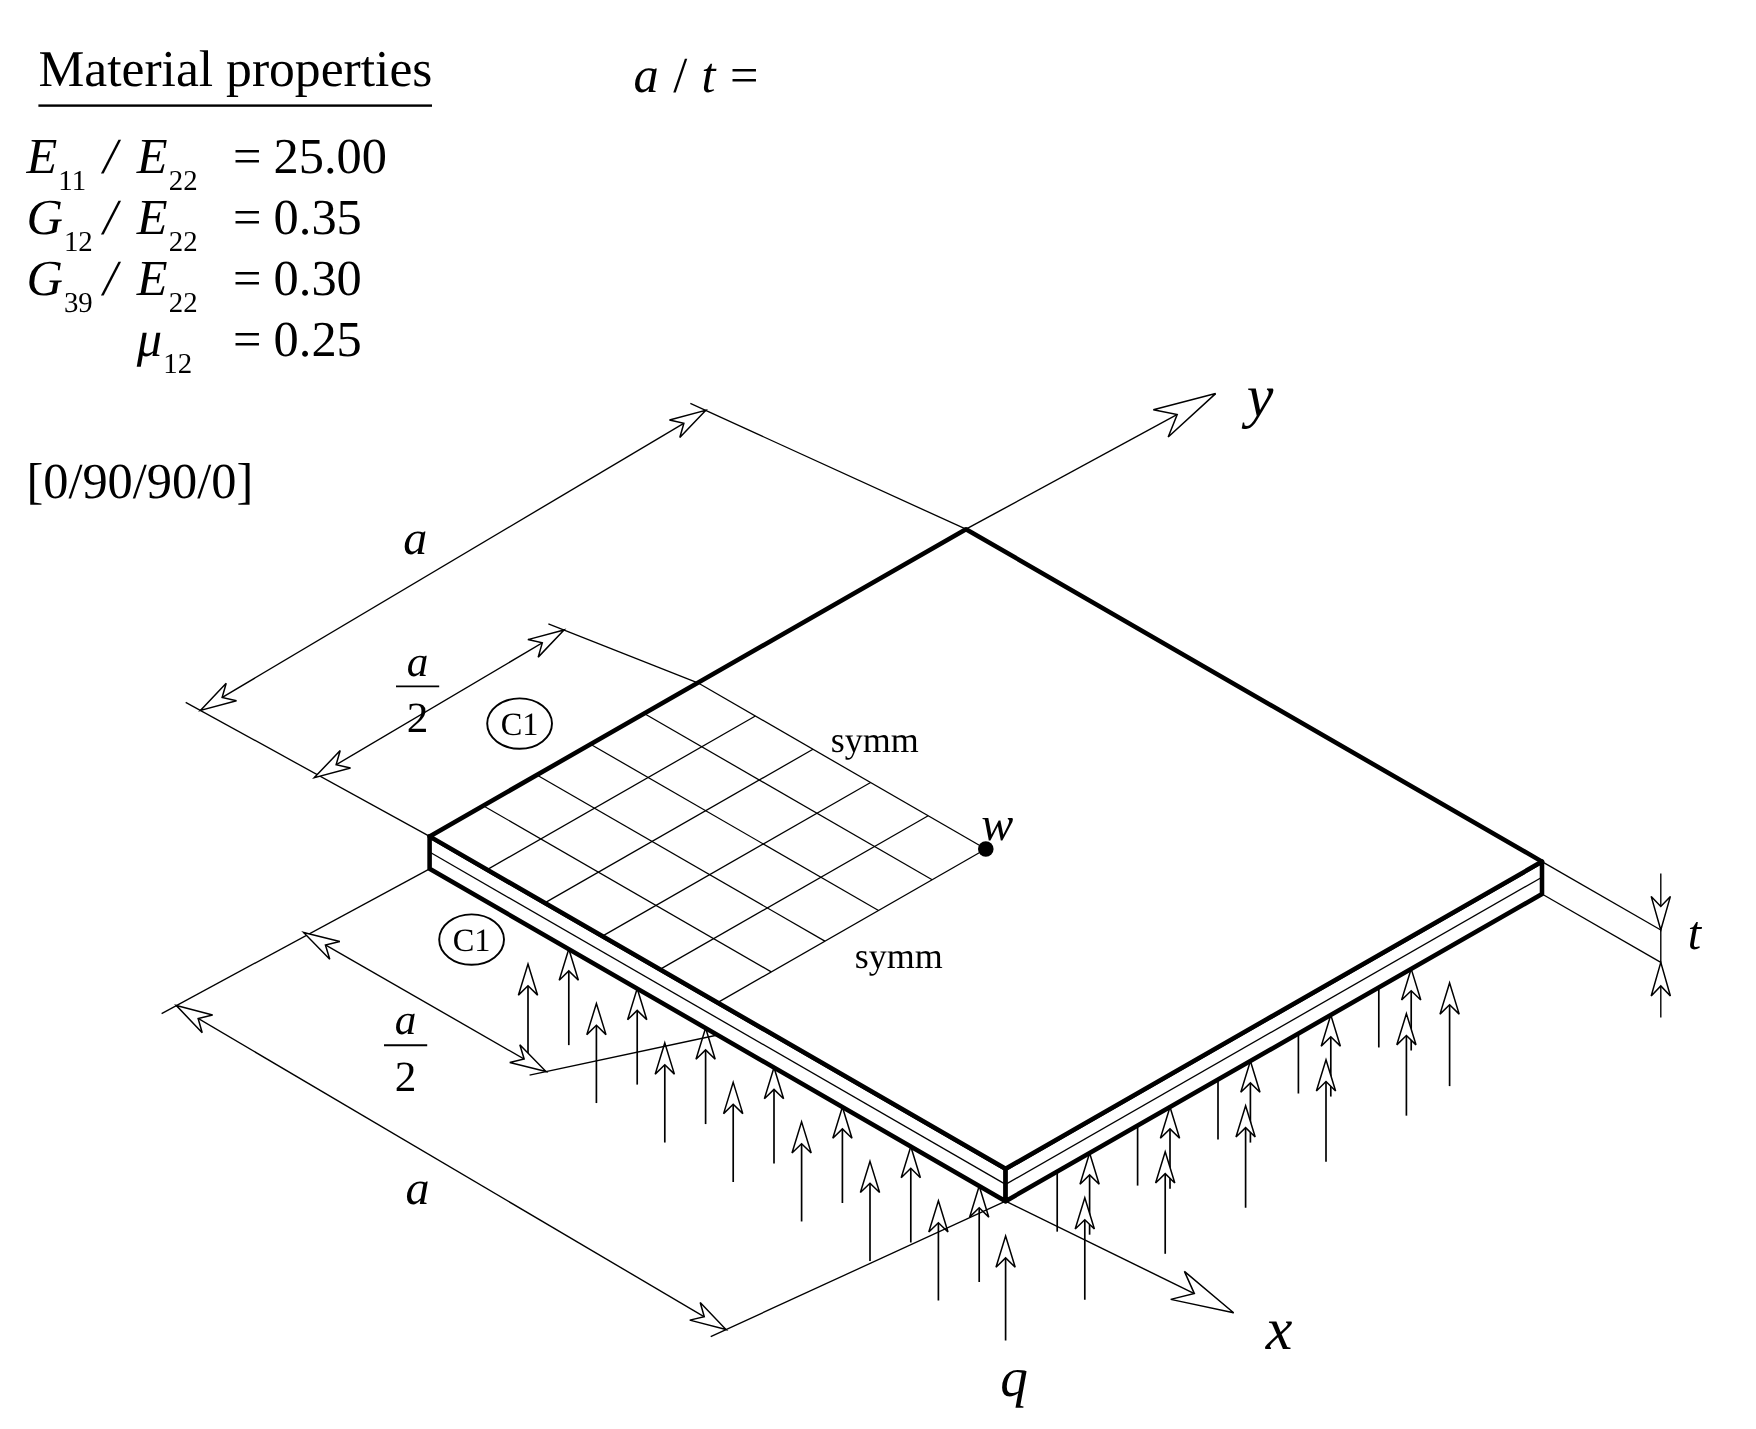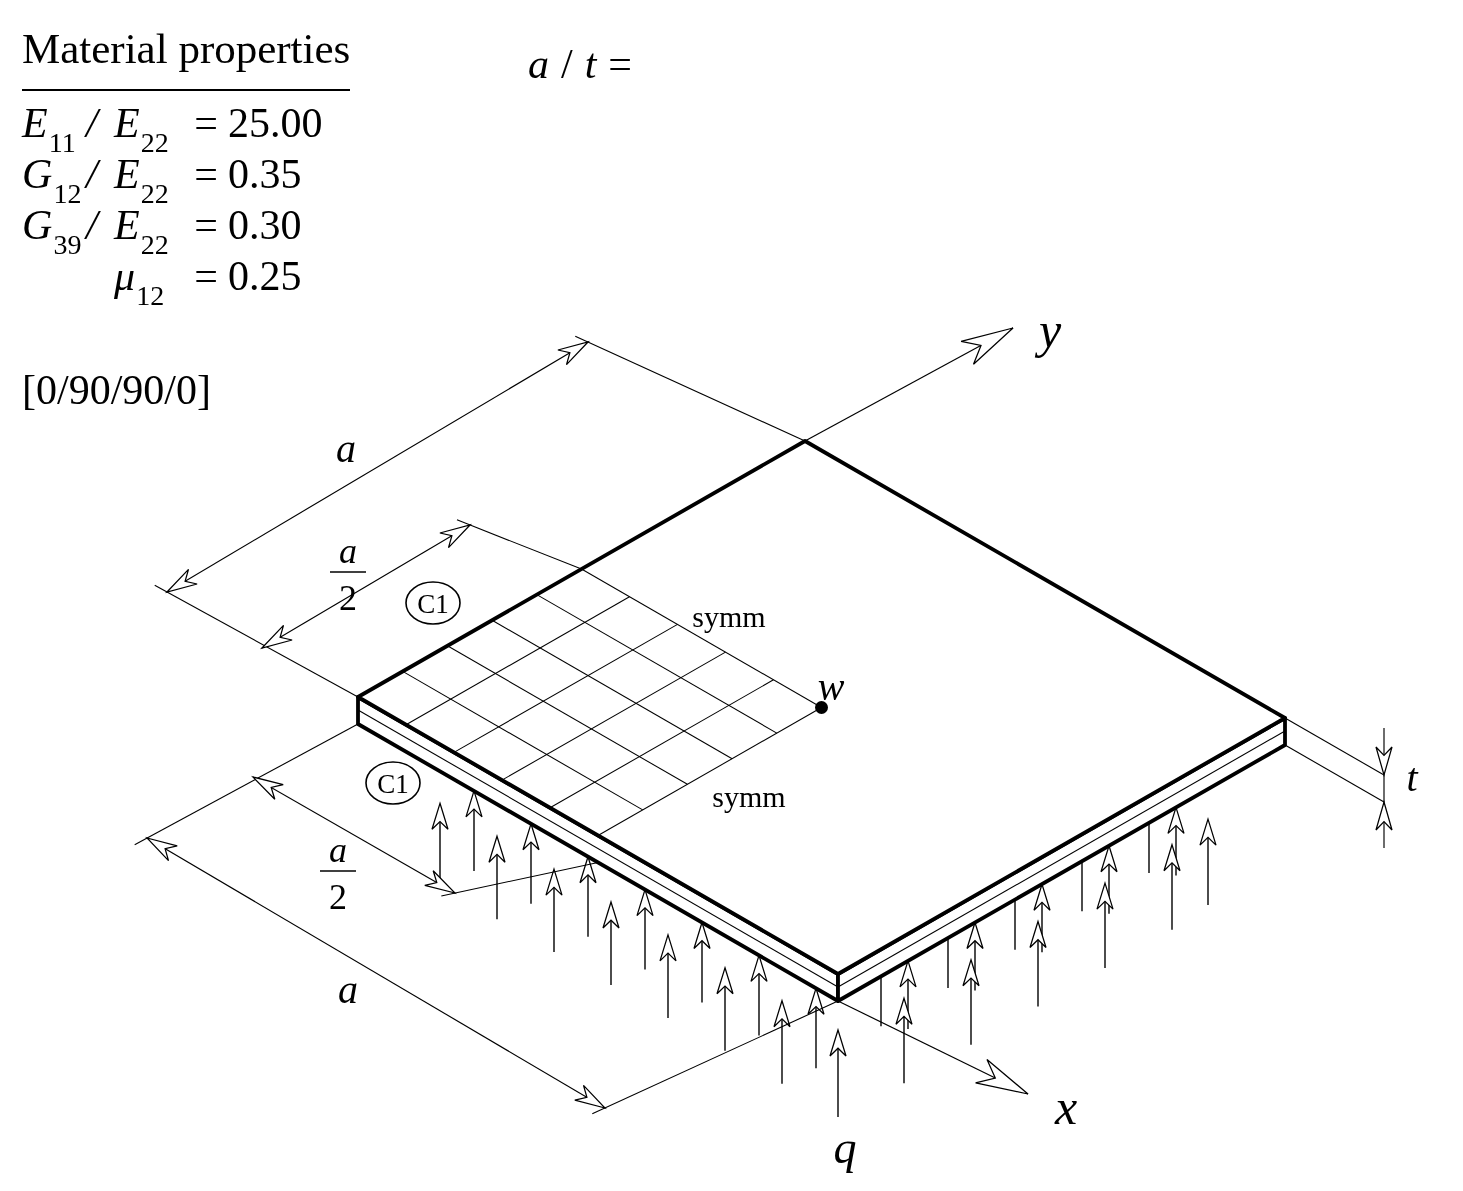--- a/index.html
+++ b/index.html
@@ -4,38 +4,38 @@
 <style>
   html,body{margin:0;padding:0;}
   body{
     width:1463px;height:1191px;position:relative;overflow:hidden;
     background:#ffffff;color:#000;
     font-family:"Liberation Serif","DejaVu Serif",serif;
   }
   #fig{position:absolute;left:0;top:0;}
   .block{position:absolute;}
   .block h2{
-    margin:0;font-size:43px;font-weight:normal;display:inline-block;
-    border-bottom:2.5px solid #000;padding-bottom:18px;line-height:1.05;
+    margin:10px;font-size:43px;font-weight:normal;display:inline-block;
+    border-bottom:2.5px solid #000;padding-bottom:6px;line-height:1.05;
     font-family:"Liberation Serif","DejaVu Serif",serif;
   }
   #material{left:22px;top:26px;}
   #dimensions{left:528px;top:26px;}
   #lamination{left:22px;top:366px;}
   .mrows{margin-top:8px;}
   .mrow{display:flex;align-items:baseline;font-size:42px;height:51px;}
   .mrow .c1{width:64px;font-style:italic;}
   .mrow .csl{width:28px;font-style:italic;}
   .mrow .c2{width:70px;font-style:italic;}
   .mrow .ceq{width:44px;text-align:center;}
   .mrow .cval{width:104px;text-align:left;font-variant-numeric:lining-nums;}
-  .mrow sub{font-size:28px;font-style:normal;line-height:0;position:relative;top:0.18em;left:0.04em;}
+  .mrow sub{font-size:24px;font-style:normal;line-height:0;position:relative;top:0.18em;left:0.04em;}
   .formula{margin-top:14px;font-size:42px;display:flex;gap:12px;align-items:baseline;}
   .formula .it{font-style:italic;}
-  .layup{font-size:42px;}
+  .layup{margin-top:12px;font-size:42px;}
 </style>
 </head>
 <body>
 
 <svg id="fig" width="1463" height="1191" viewBox="0 0 1463 1191">
     <line x1="474" y1="793.9416666666666" x2="474" y2="870.9416666666666" stroke="#000000" stroke-width="1.4"></line>
     <polygon points="474.0,790.9 482.0,816.9 474.0,809.1 466.0,816.9" fill="#fff" stroke="#000000" stroke-width="1.25" stroke-linejoin="miter"></polygon>
     <line x1="531" y1="826.8354166666667" x2="531" y2="903.8354166666667" stroke="#000000" stroke-width="1.4"></line>
     <polygon points="531.0,823.8 539.0,849.8 531.0,842.0 523.0,849.8" fill="#fff" stroke="#000000" stroke-width="1.25" stroke-linejoin="miter"></polygon>
     <line x1="588" y1="859.7291666666666" x2="588" y2="936.7291666666666" stroke="#000000" stroke-width="1.4"></line>

